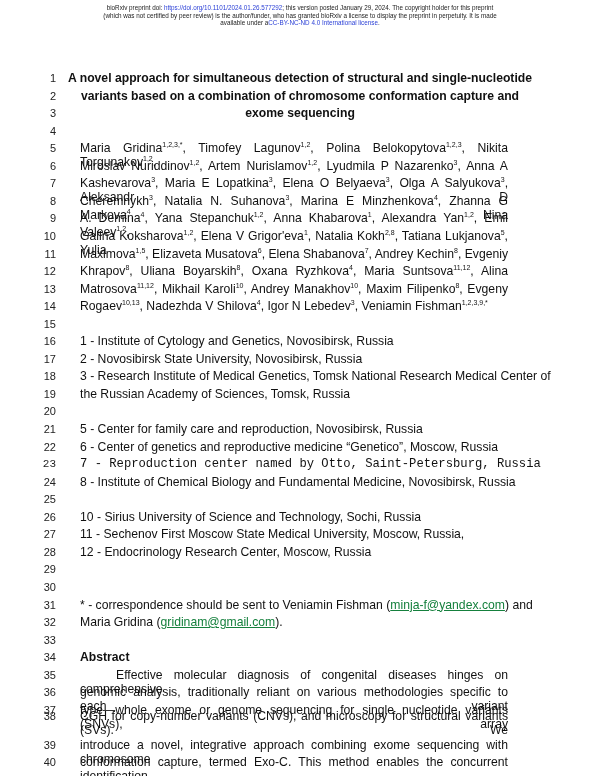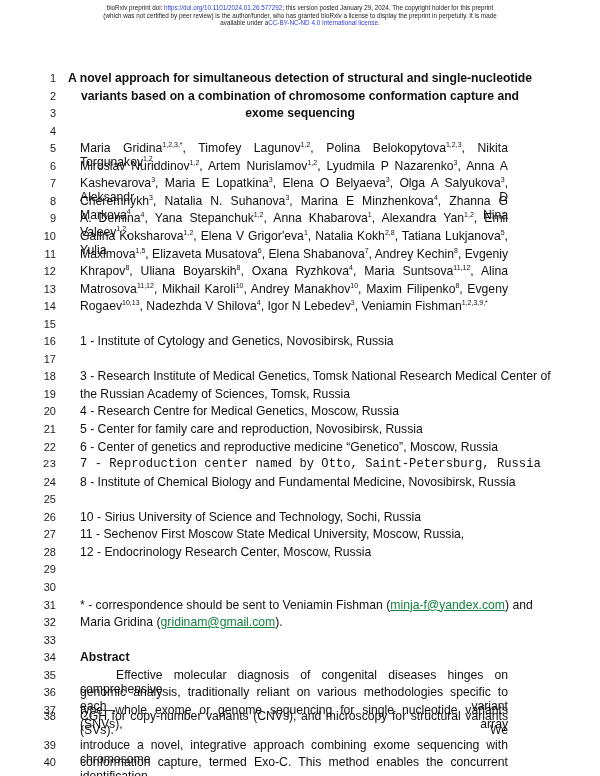--- a/index.html
+++ b/index.html
@@ -87,32 +87,32 @@
     </div>
     <div class="line" style="top: 316.7px;">
       <span class="ln">15</span>
     </div>
     <div class="line" style="top: 334.25px;">
       <span class="ln">16</span>
       <div class="txt ">1 - Institute of Cytology and Genetics, Novosibirsk, Russia</div>
     </div>
     <div class="line" style="top: 351.8px;">
       <span class="ln">17</span>
+      <div class="txt ">2 - Novosibirsk State University, Novosibirsk, Russia</div>
     </div>
     <div class="line" style="top: 369.35px;">
       <span class="ln">18</span>
       <div class="txt ">3 - Research Institute of Medical Genetics, Tomsk National Research Medical Center of</div>
     </div>
     <div class="line" style="top: 386.9px;">
       <span class="ln">19</span>
       <div class="txt ">the Russian Academy of Sciences, Tomsk, Russia</div>
     </div>
     <div class="line" style="top: 404.45px;">
       <span class="ln">20</span>
-      <div class="txt ">4 - Research Centre for Medical Genetics, Moscow, Russia</div>
     </div>
     <div class="line" style="top: 422px;">
       <span class="ln">21</span>
       <div class="txt ">5 - Center for family care and reproduction, Novosibirsk, Russia</div>
     </div>
     <div class="line" style="top: 439.55px;">
       <span class="ln">22</span>
       <div class="txt ">6 - Center of genetics and reproductive medicine “Genetico”, Moscow, Russia</div>
     </div>
     <div class="line" style="top: 457.1px; font-family: Liberation Mono, monospace;">

